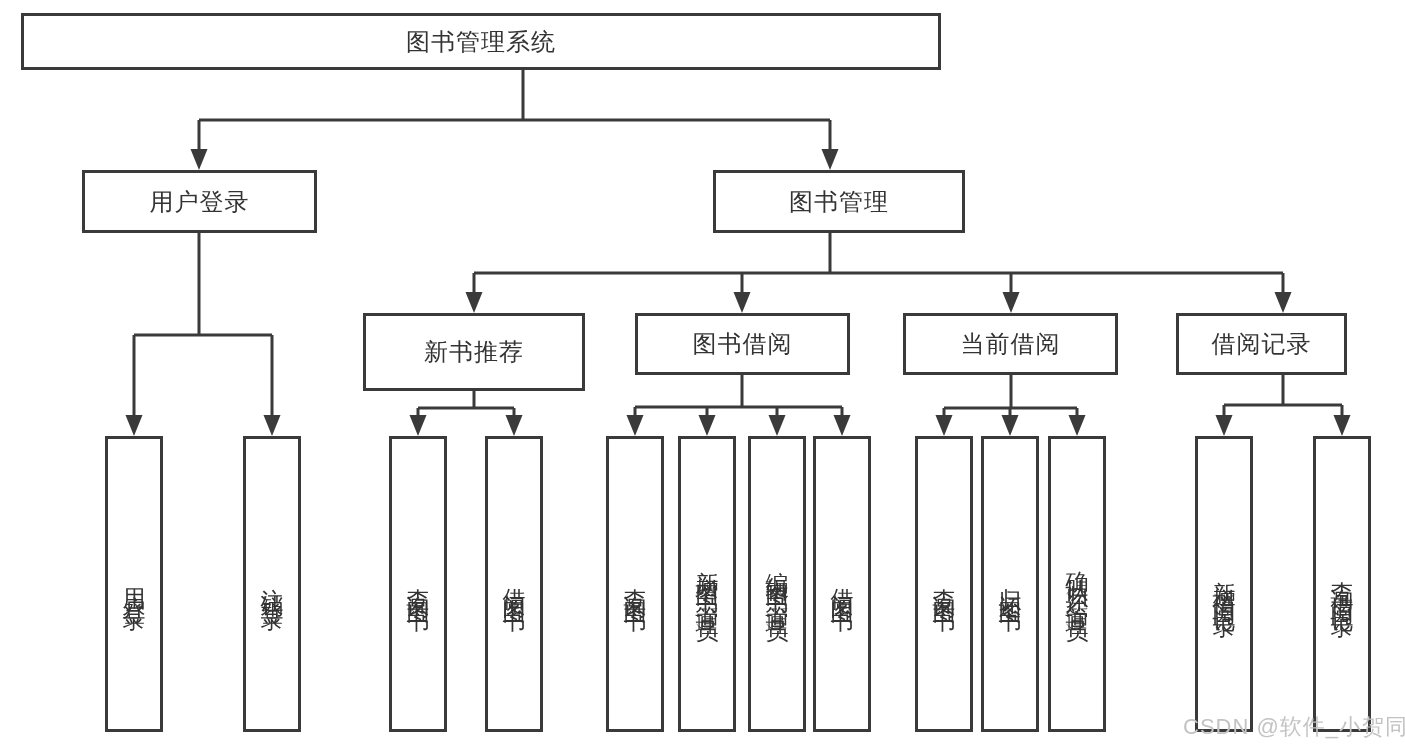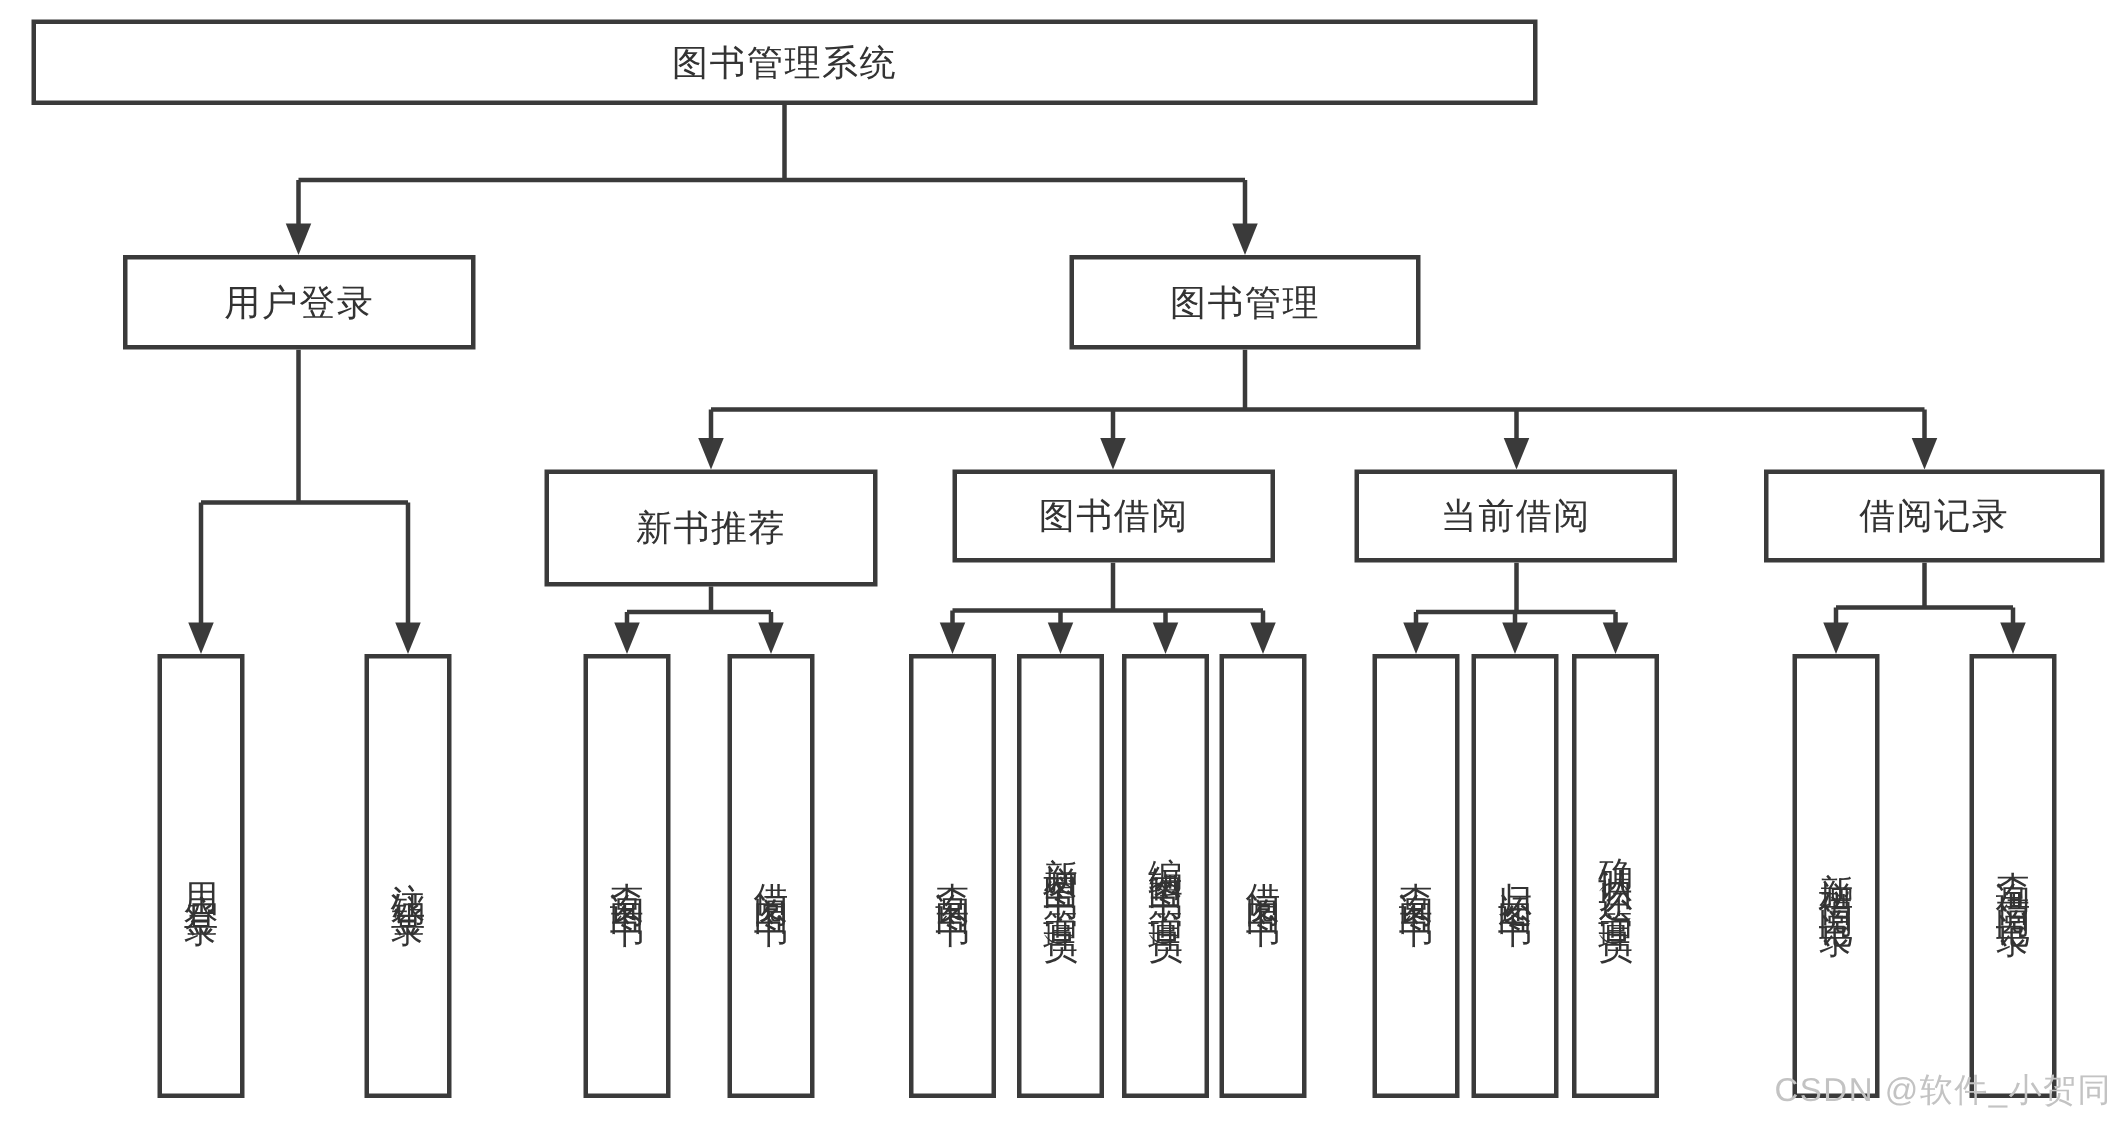--- a/index.html
+++ b/index.html
@@ -58,41 +58,41 @@
     <path d="M1011 375 V408 M944 408 H1077 M944 408 V418 M1010 408 V418 M1077 408 V418" fill="none" stroke="#3a3a3a" stroke-width="3"></path>
     <polygon points="935.5,415 952.5,415 944,436" fill="#3a3a3a"></polygon>
     <polygon points="1001.5,415 1018.5,415 1010,436" fill="#3a3a3a"></polygon>
     <polygon points="1068.5,415 1085.5,415 1077,436" fill="#3a3a3a"></polygon>
 
     <path d="M1283 375 V405 M1224 405 H1342 M1224 405 V418 M1342 405 V418" fill="none" stroke="#3a3a3a" stroke-width="3"></path>
     <polygon points="1215.5,415 1232.5,415 1224,436" fill="#3a3a3a"></polygon>
     <polygon points="1333.5,415 1350.5,415 1342,436" fill="#3a3a3a"></polygon>
   </svg>
 
-  <div class="node" style="left:21px;top:13px;width:1004px;height:57px">
+  <div class="node" style="left:21px;top:13px;width:920px;height:57px">
     <span class="lbl">图书管理系统</span>
   </div>
 
   <div class="node" style="left:82px;top:170px;width:235px;height:63px">
     <span class="lbl">用户登录</span>
   </div>
-  <div class="node" style="left:713px;top:170px;width:234px;height:63px">
+  <div class="node" style="left:713px;top:170px;width:252px;height:63px">
     <span class="lbl">图书管理</span>
   </div>
 
   <div class="node" style="left:363px;top:313px;width:222px;height:78px">
     <span class="lbl">新书推荐</span>
   </div>
   <div class="node" style="left:903px;top:313px;width:215px;height:62px">
     <span class="lbl">当前借阅</span>
   </div>
   <div class="node" style="left:635px;top:313px;width:215px;height:62px">
     <span class="lbl">图书借阅</span>
   </div>
-  <div class="node" style="left:1176px;top:313px;width:227px;height:62px">
+  <div class="node" style="left:1176px;top:313px;width:171px;height:62px">
     <span class="lbl">借阅记录</span>
   </div>
 
   <div class="node v" style="left:105px;top:436px;width:58px;height:296px">
     <span class="lbl">用户登录</span>
   </div>
   <div class="node v" style="left:243px;top:436px;width:58px;height:296px">
     <span class="lbl">注销登录</span>
   </div>
 

